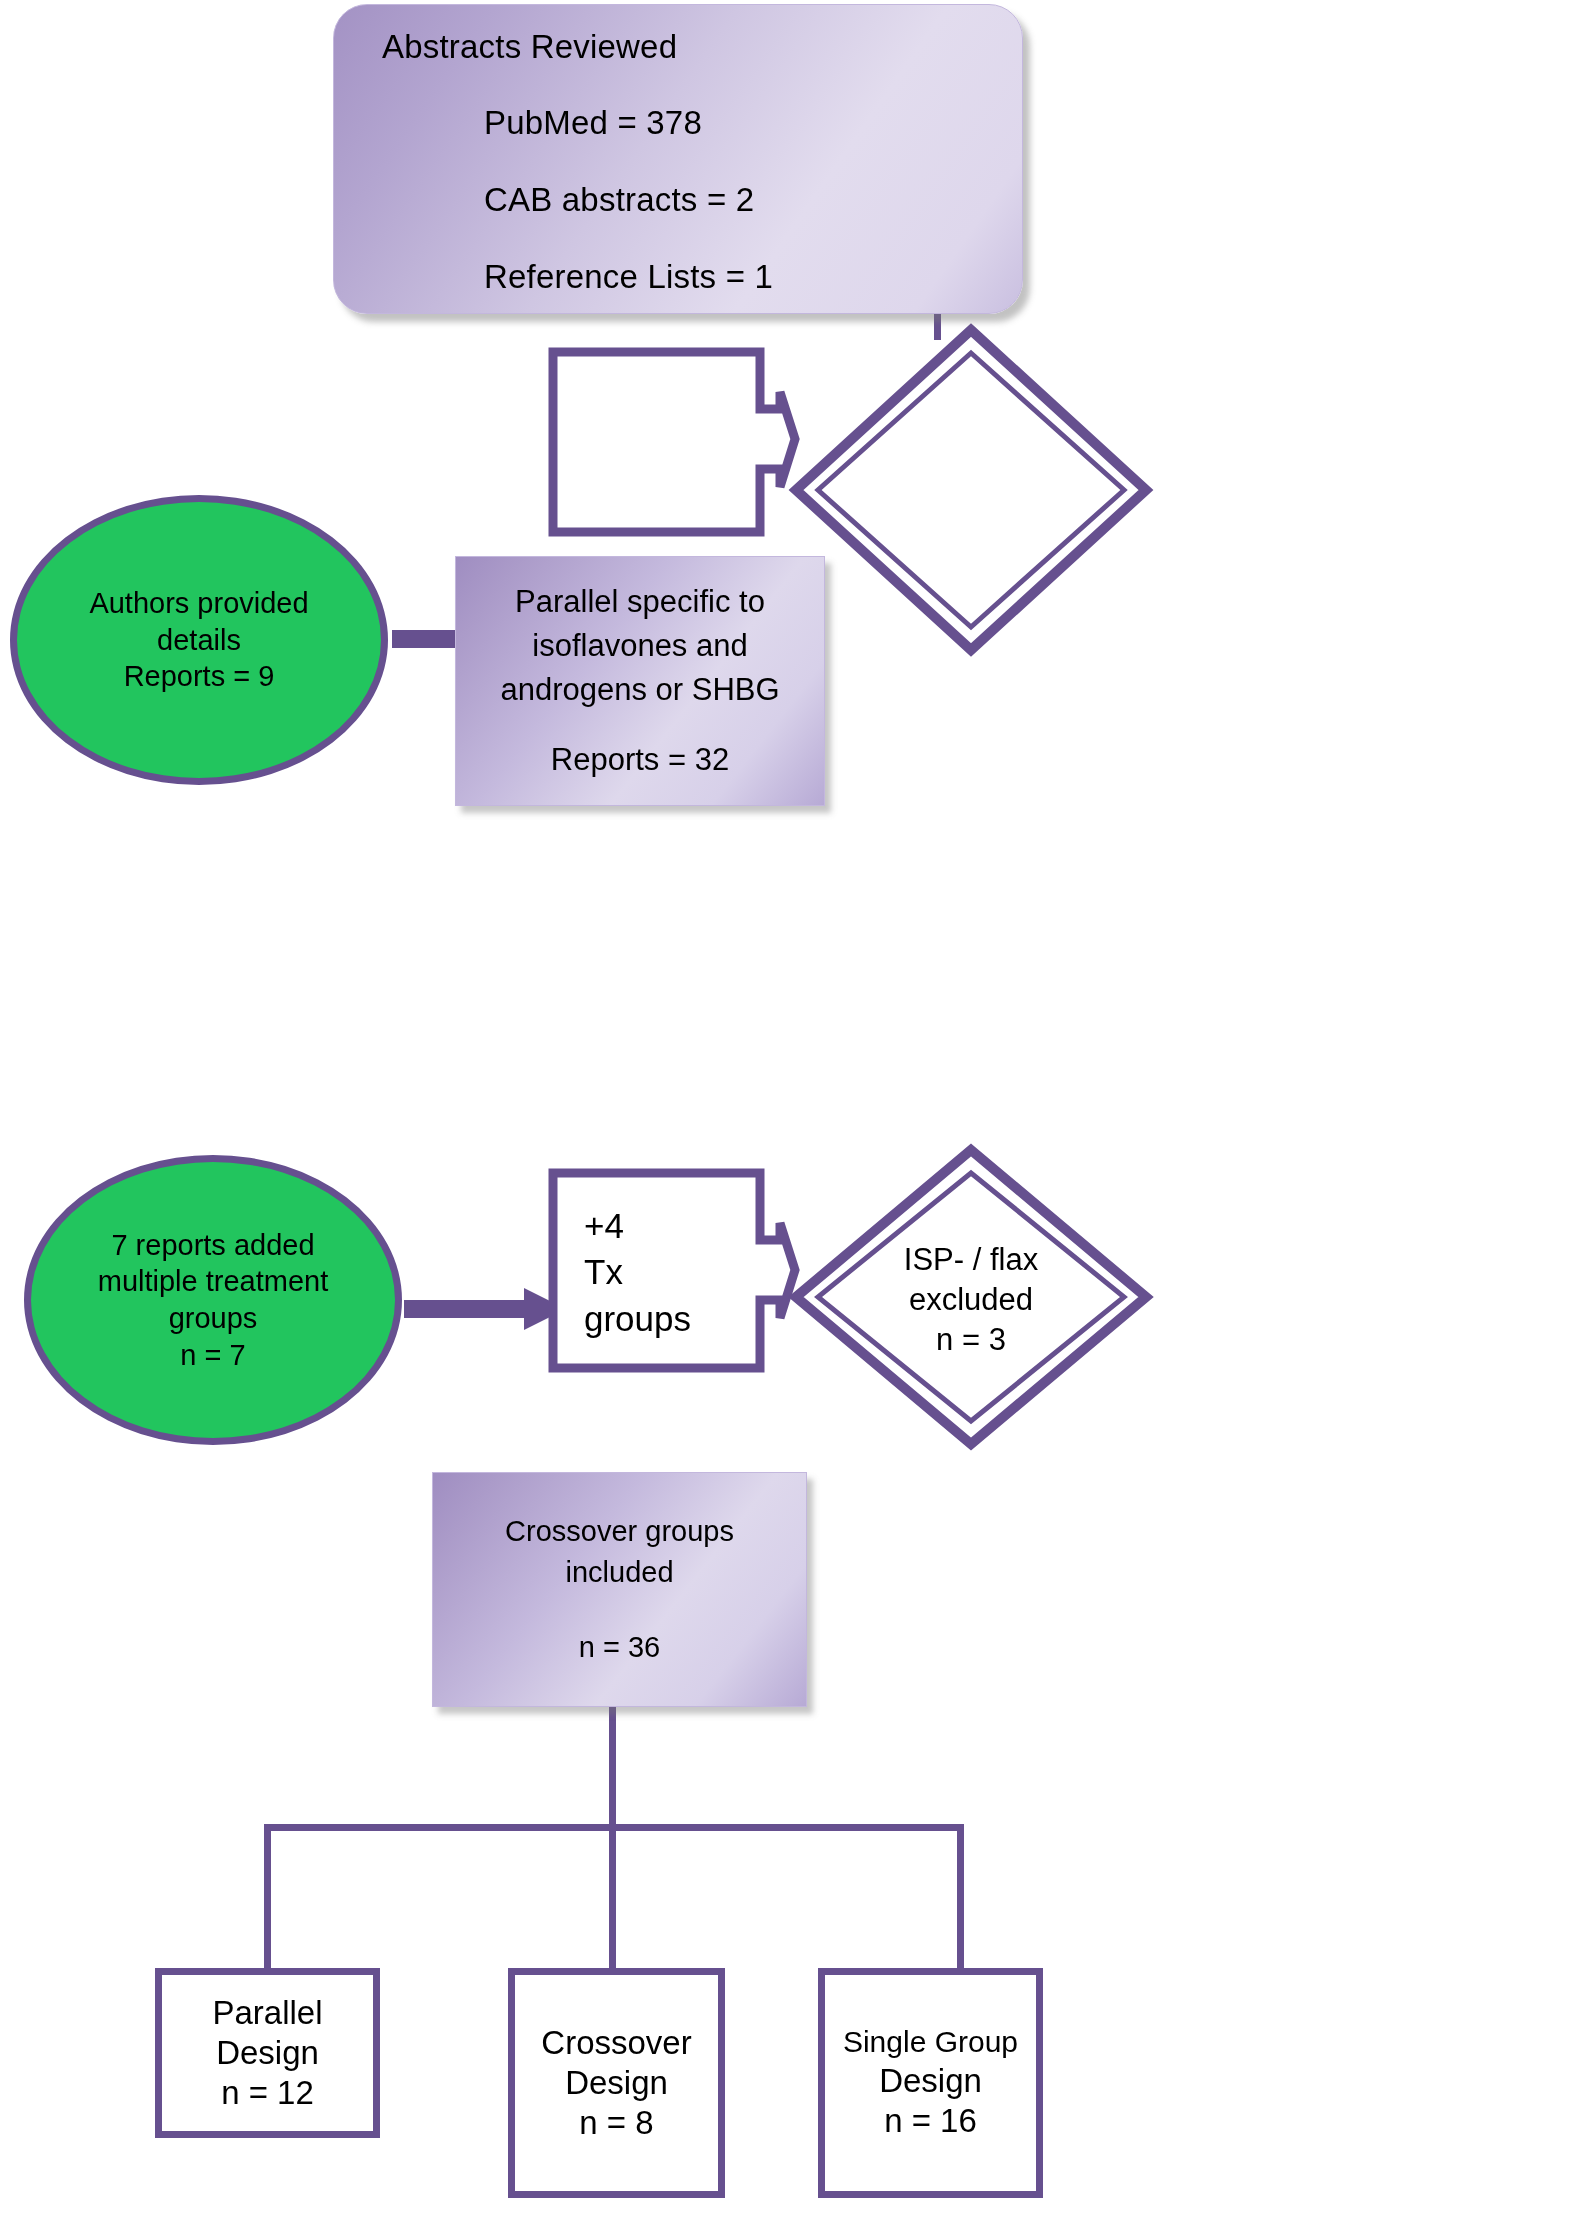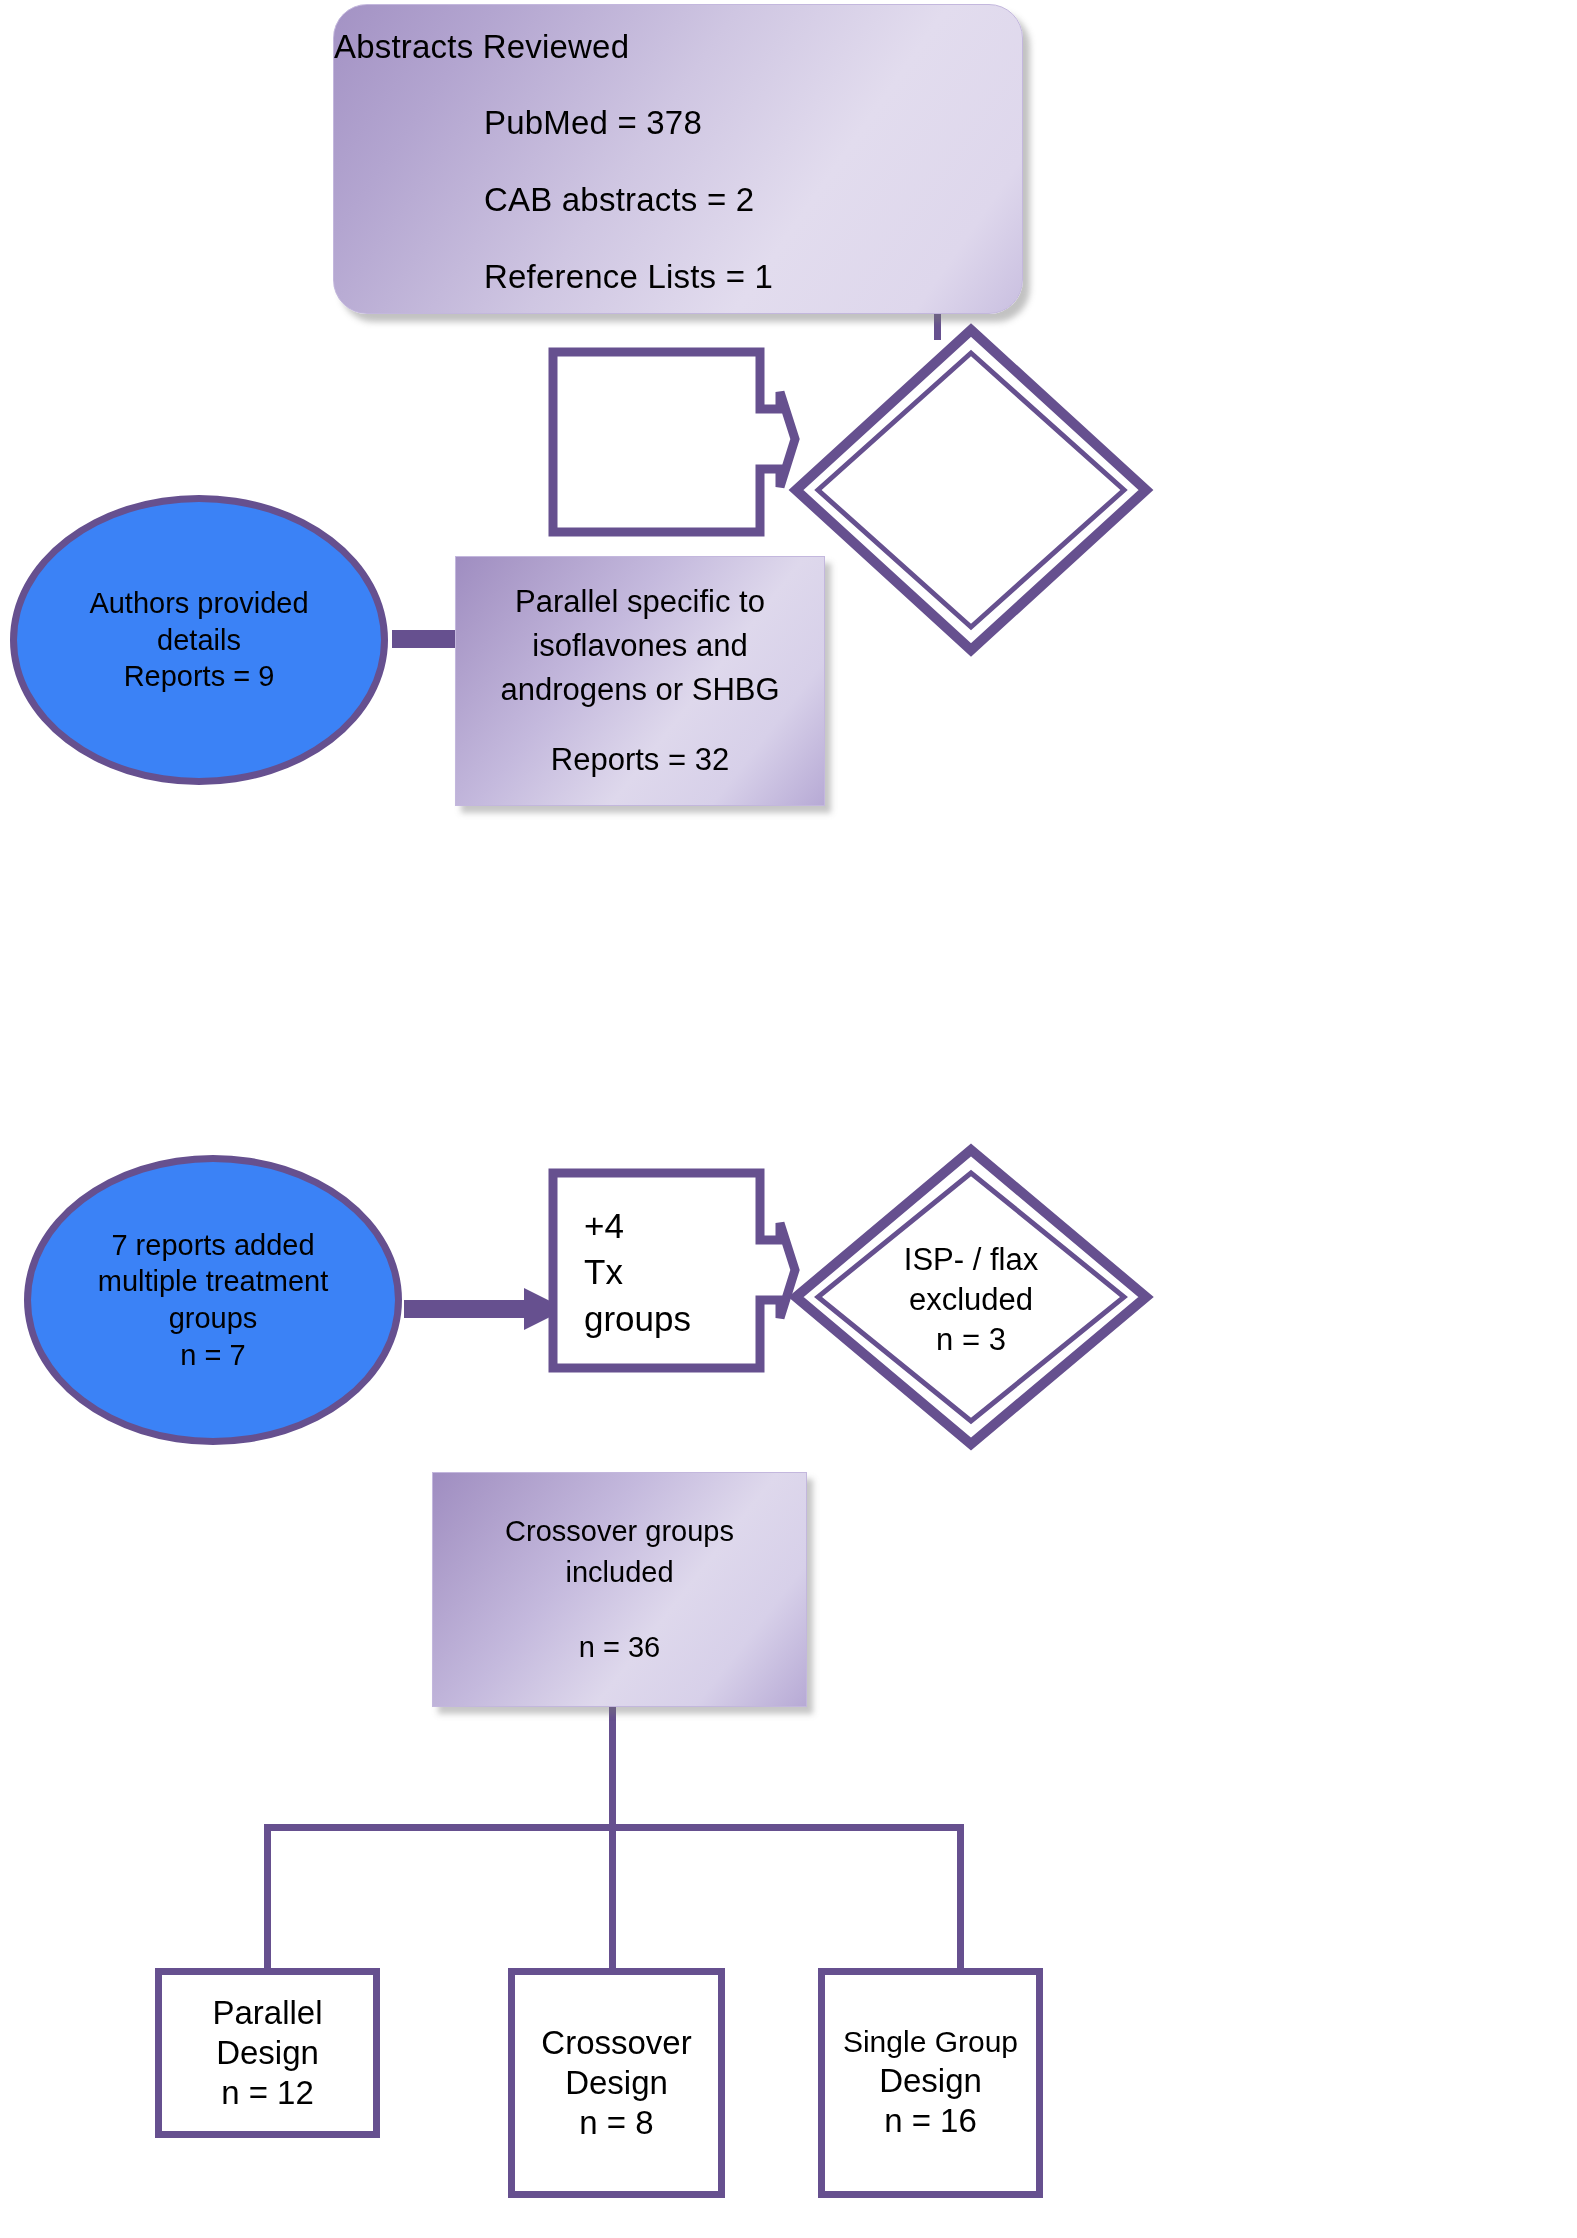--- a/index.html
+++ b/index.html
@@ -44,36 +44,36 @@
   .grad-rect {
     background: linear-gradient(128deg, #9f8dc1 0%, #ab9bc9 12%, #c4b9dd 38%, #ded8ec 62%, #d7d0e9 80%, #b7aad5 100%);
     box-shadow: 6px 7px 6px rgba(120,120,120,0.42);
     border: 1px solid #c3b7dd;
   }
 
   
   .ellipse {
     border: 7px solid #66508f;
     border-radius: 50%;
-    background: #3b82f6;
+    background: #22c55e;
   }
 
   
   .plain-rect {
     border: 7px solid #66508f;
     background: #ffffff;
   }
 
   
   .tline { display:block; white-space: nowrap; }
 
   
   #top-box { padding-top: 6px; }
   #top-box .tline { font-size: 33px; line-height: 1.05; letter-spacing: .2px; }
-  #top-box .l0 { align-self: flex-start; margin-bottom: 42px; }
+  #top-box .l0 { align-self: flex-start; margin-left: 48px; margin-bottom: 42px; }
   #top-box .l1 { align-self: flex-start; margin-left: 150px; margin-bottom: 42px; }
   #top-box .l2 { align-self: flex-start; margin-left: 150px; margin-bottom: 42px; }
   #top-box .l3 { align-self: flex-start; margin-left: 150px; }
 
   
   .ellipse .tline { font-size: 29px; line-height: 1.26; }
 
   
   #mid-box .tline { font-size: 31px; line-height: 1.42; }
   #mid-box .spacer { height: 26px; }

